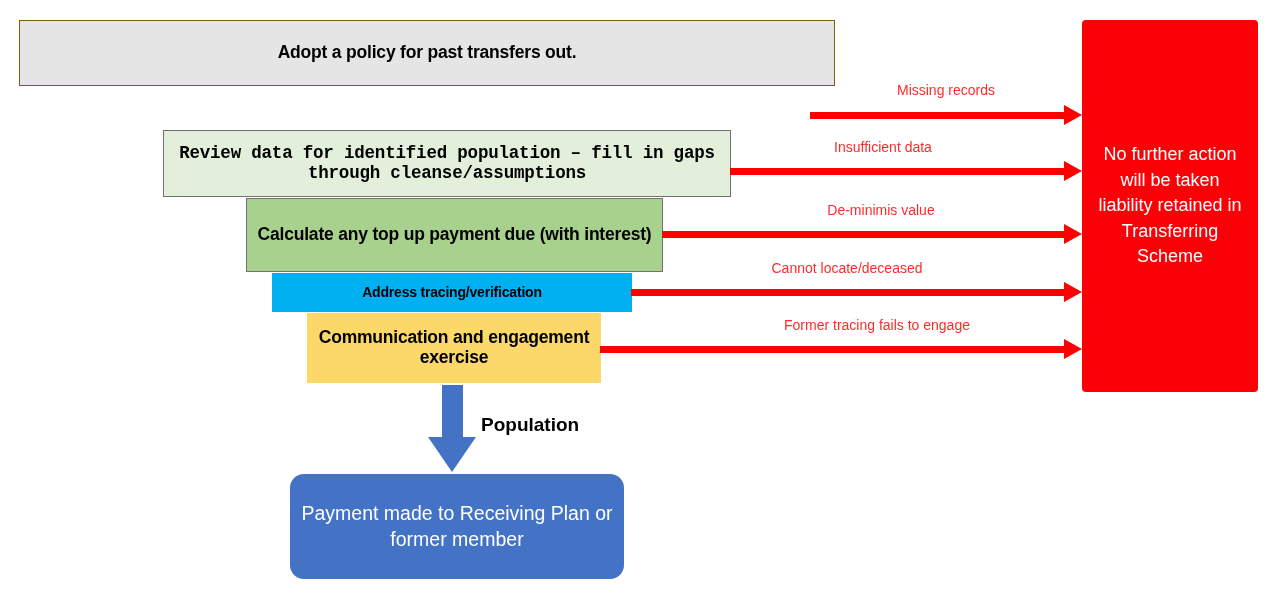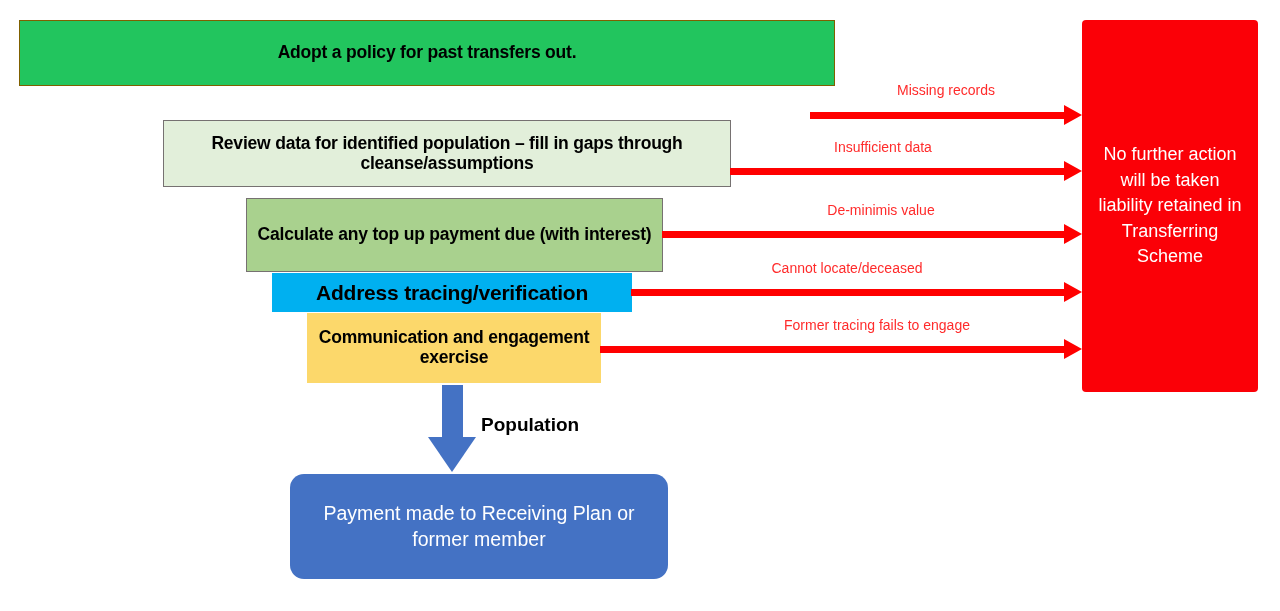--- a/index.html
+++ b/index.html
@@ -27,47 +27,48 @@
     justify-content: center;
     text-align: center;
     font-weight: bold;
     color: #000000;
     line-height: 1.12;
     letter-spacing: -0.2px;
     padding: 0 6px;
   }
   .step-1 {
     left: 19px;  top: 20px;  width: 816px; height: 66px;
-    background: #22c55e;
+    background: #e5e5e5;
     border: 1.5px solid #7f6000;
     font-size: 17.5px;
   }
   .step-2 {
     left: 38px; top: 87px; width: 773px; height: 42px;
     background: #9DC3E6;
     border: 1.5px solid #1f3864;
     font-size: 17.5px;
   }
   .step-3 {
-    left: 163px; top: 120px; width: 568px; height: 67px;
+    left: 163px; top: 130px; width: 568px; height: 67px;
     background: #E2EFDA;
     border: 1.5px solid #767171;
     font-size: 17.5px;
+    font-family: Liberation Mono, monospace;
   }
   .step-4 {
     left: 246px; top: 198px; width: 417px; height: 74px;
     background: #A9D18E;
     border: 1.5px solid #767171;
     font-size: 17.5px;
   }
   .step-5 {
     left: 272px; top: 273px; width: 360px; height: 39px;
     background: #00B0F0;
     border: none;
-    font-size: 21px;
+    font-size: 14px;
   }
   .step-6 {
     left: 307px; top: 313px; width: 294px; height: 70px;
     background: #FCD86B;
     border: none;
     font-size: 17.5px;
   }
 
   
   .red-box {
@@ -82,21 +83,21 @@
     text-align: center;
     color: #ffffff;
     font-size: 18px;
     line-height: 1.42;
     padding: 0 10px;
   }
 
   
   .blue-box {
     position: absolute;
-    left: 290px; top: 474px; width: 378px; height: 105px;
+    left: 290px; top: 474px; width: 334px; height: 105px;
     background: #4472C4;
     border-radius: 14px;
     box-sizing: border-box;
     display: flex;
     align-items: center;
     justify-content: center;
     text-align: center;
     color: #ffffff;
     font-size: 19.5px;
     line-height: 1.32;

